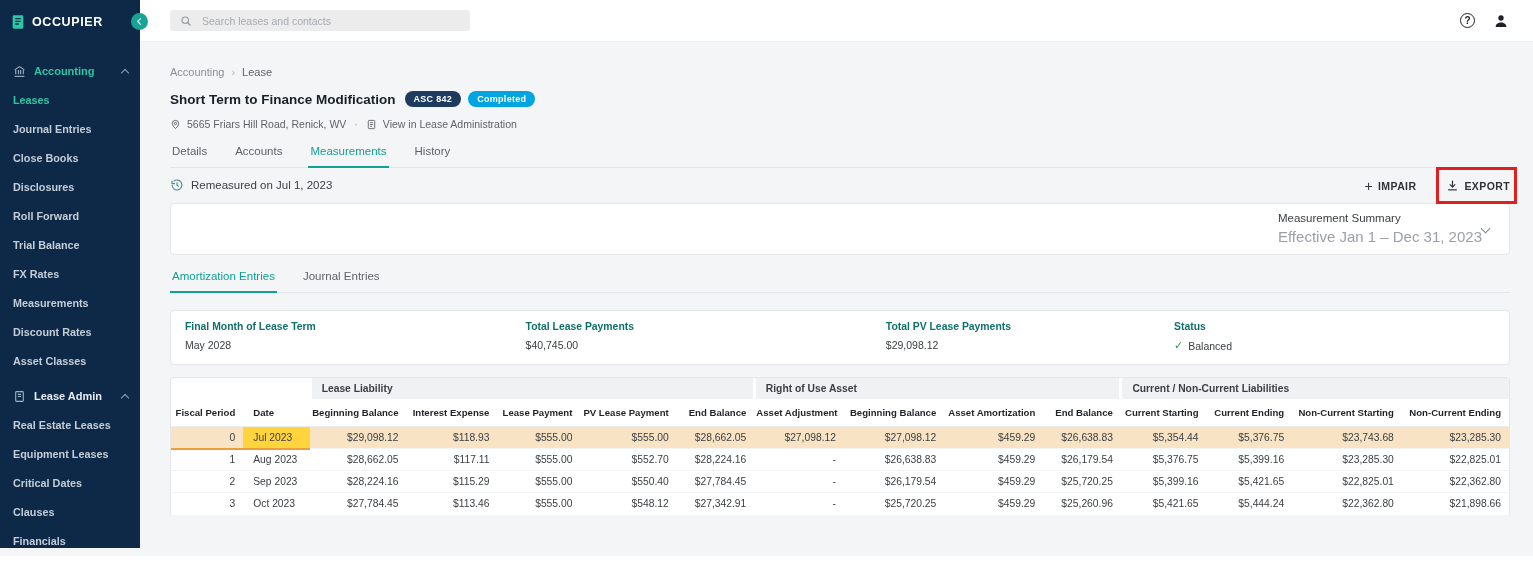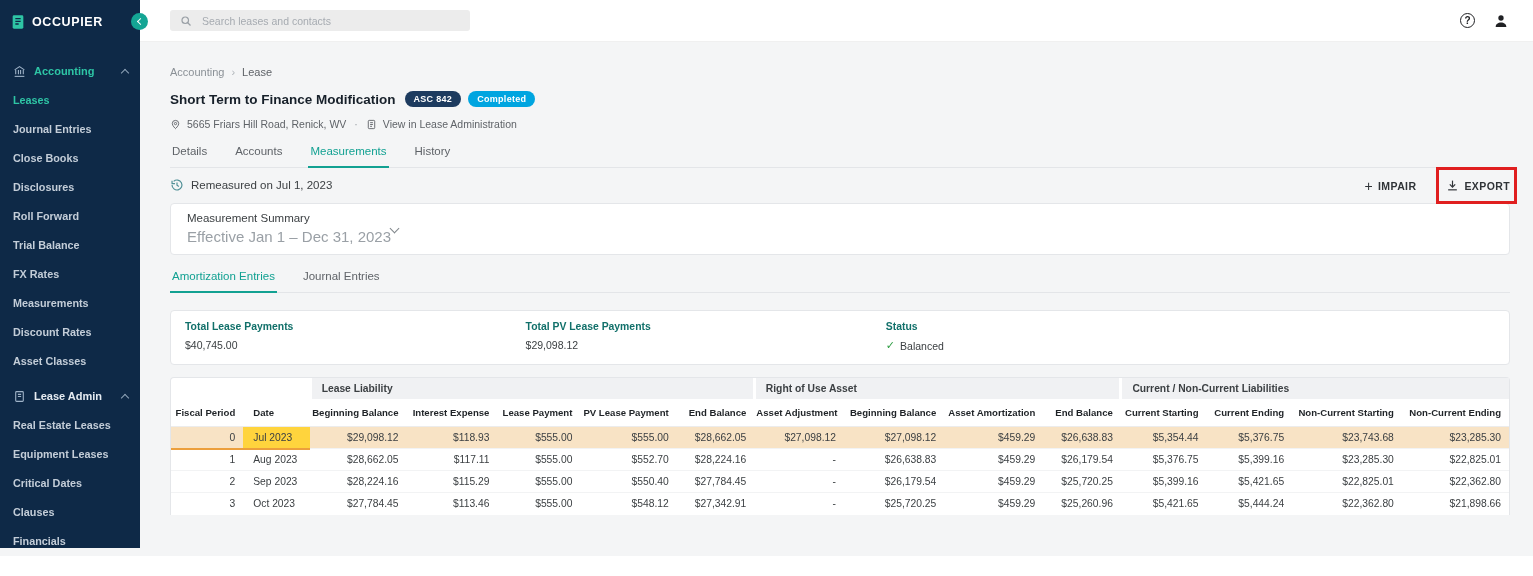--- a/index.html
+++ b/index.html
@@ -52,21 +52,21 @@
   .tab.active { color: var(--accent); border-bottom: 2px solid var(--accent); margin-bottom: -1px; }
 
   .toolbar { margin-top: 10px; display: flex; align-items: flex-end; }
   .remeasured { display: flex; align-items: center; gap: 7px; font-size: 11.5px; color: #3c4043; }
   .toolbar-actions { margin-left: auto; display: flex; align-items: center; gap: 30px; }
   .tool-btn { display: flex; align-items: center; gap: 5px; font-size: 10.5px; font-weight: bold; color: #2f3337; letter-spacing: .4px; cursor: pointer; }
   .plus-glyph { font-size: 14px; font-weight: normal; line-height: 10px; }
   .export-wrap { position: relative; }
   .annotation-box { position: absolute; top: -12px; bottom: -12px; left: -10px; right: -7px; border: 3px solid var(--annotation); pointer-events: none; }
 
-  .sum-card { margin-top: 8px; background: #fff; border: 1px solid #e4e6e9; border-radius: 4px; padding: 8px 16px 9px; display: flex; align-items: center; justify-content: flex-start; cursor: pointer; }
+  .sum-card { margin-top: 8px; background: #fff; border: 1px solid #e4e6e9; border-radius: 4px; padding: 8px 16px 9px; display: flex; align-items: center; justify-content: flex-end; cursor: pointer; }
   .sum-card:first-child { margin-top: 11px; }
   .sum-title { font-size: 11.5px; color: #3c4043; }
   .sum-sub { font-size: 15px; color: #9aa0a6; margin-top: 4px; }
   .chev-down { width: 7px; height: 7px; border-right: 1.6px solid #80868b; border-bottom: 1.6px solid #80868b; transform: rotate(45deg); margin-right: 4px; }
 
   .subtabs { margin-top: 15px; }
   .stats { margin-top: 17px; background: #fff; border: 1px solid #e4e6e9; border-radius: 4px; padding: 10px 14px 12px; display: flex; }
   .stat { padding-right: 10px; }
   .stat:nth-child(1) { width: 26%; } .stat:nth-child(2) { width: 27.5%; }
   .stat:nth-child(3) { width: 22%; } .stat:nth-child(4) { width: 24.5%; }
@@ -246,20 +246,26 @@
           <span class="chev-down"></span>
         </div>
       </div>
 
     <div class="tabs subtabs">
         <div class="tab active">Amortization Entries</div>
         <div class="tab">Journal Entries</div>
       </div>
 
     <div class="stats">
+        <div class="stat">
+          <div class="stat-label">Final Month of Lease Term</div>
+          <div class="stat-value">
+            <span>May 2028</span>
+          </div>
+        </div>
         <div class="stat">
           <div class="stat-label">Total Lease Payments</div>
           <div class="stat-value">
             <span>$40,745.00</span>
           </div>
         </div>
         <div class="stat">
           <div class="stat-label">Total PV Lease Payments</div>
           <div class="stat-value">
             <span>$29,098.12</span>

